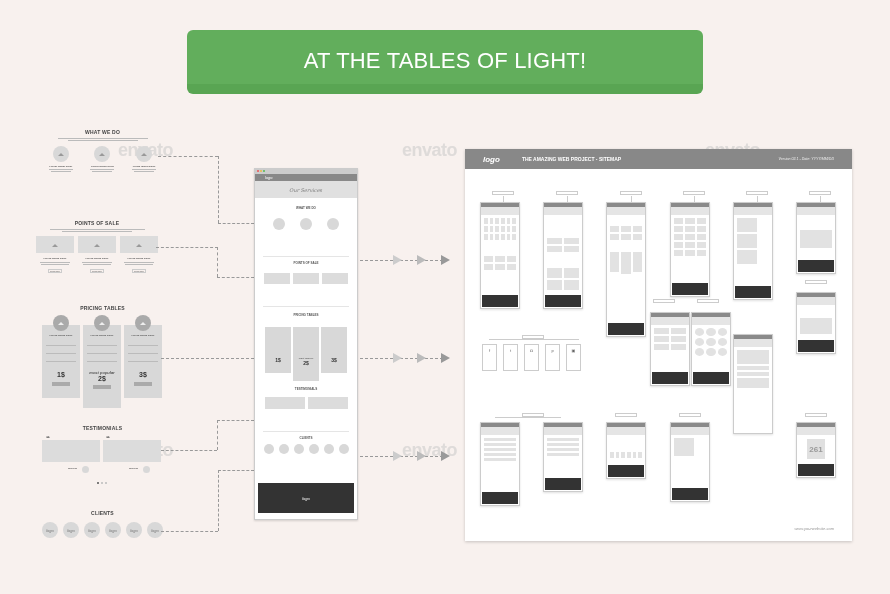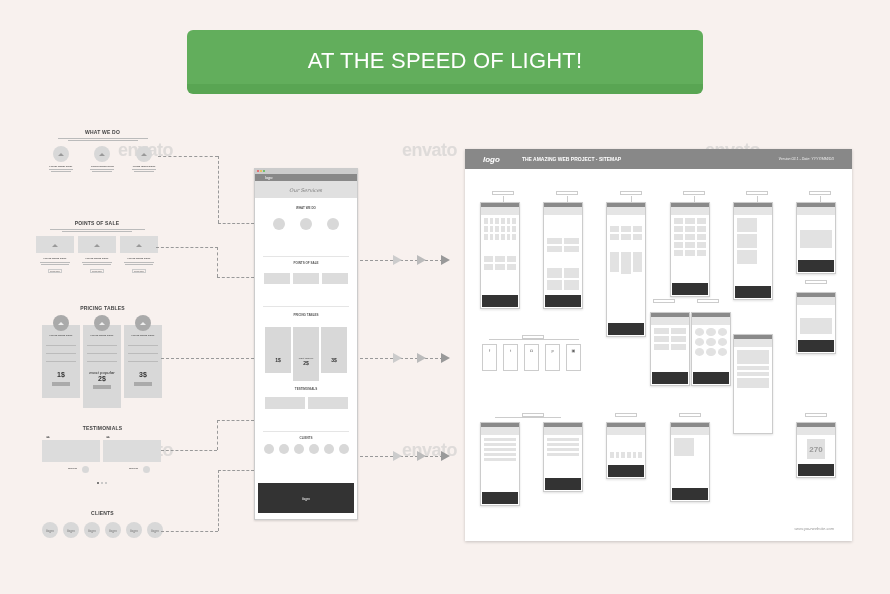--- a/index.html
+++ b/index.html
@@ -39,21 +39,21 @@
 .mini-grid div{background:#e2e2e2;height:6px}
 .social{position:absolute;width:15px;height:27px;border:1px solid #ccc;background:#fff;font-size:4px;color:#666;text-align:center;padding-top:3px}
 .watermark{color:rgba(200,200,200,.55);font-size:18px;font-weight:bold;letter-spacing:-.5px}
 .url{color:#999;font-size:4px;font-style:italic}
 .e404{background:#e0e0e0;color:#999;font-size:8px;font-weight:bold;display:flex;align-items:center;justify-content:center}
 </style>
 </head>
 <body>
 
 <div class="abs banner">
-  <span>AT THE SPEED OF LIGHT!</span>
+  <span>AT THE TABLES OF LIGHT!</span>
 </div>
 
 <div class="abs watermark" style="left:118px;top:140px">envato</div>
 <div class="abs watermark" style="left:402px;top:140px">envato</div>
 <div class="abs watermark" style="left:705px;top:140px">envato</div>
 <div class="abs watermark" style="left:118px;top:440px">envato</div>
 <div class="abs watermark" style="left:402px;top:440px">envato</div>
 <div class="abs watermark" style="left:705px;top:440px">envato</div>
 
 <div class="abs" style="left:40px;top:129px;width:125px">
@@ -518,18 +518,18 @@
       <div class="mini-grid" style="grid-template-columns:2fr 1fr">
         <div style="height:18px"></div>
         <div style="height:18px;background:#fff"></div>
       </div>
       <div class="f"></div>
     </div>
   <div class="node-label" style="left:340px;top:264px"></div>
   <div class="mini-card" style="left:331px;top:273px;width:40px;height:56px">
       <div class="b"></div>
       <div class="h"></div>
-      <div class="e404" style="width:18px;height:20px;margin:4px auto 0">270</div>
+      <div class="e404" style="width:18px;height:20px;margin:4px auto 0">261</div>
       <div class="f"></div>
     </div>
 
   <div class="abs url" style="right:18px;bottom:10px">www.yourwebsite.com</div>
 </div>
 
 </body></html>

